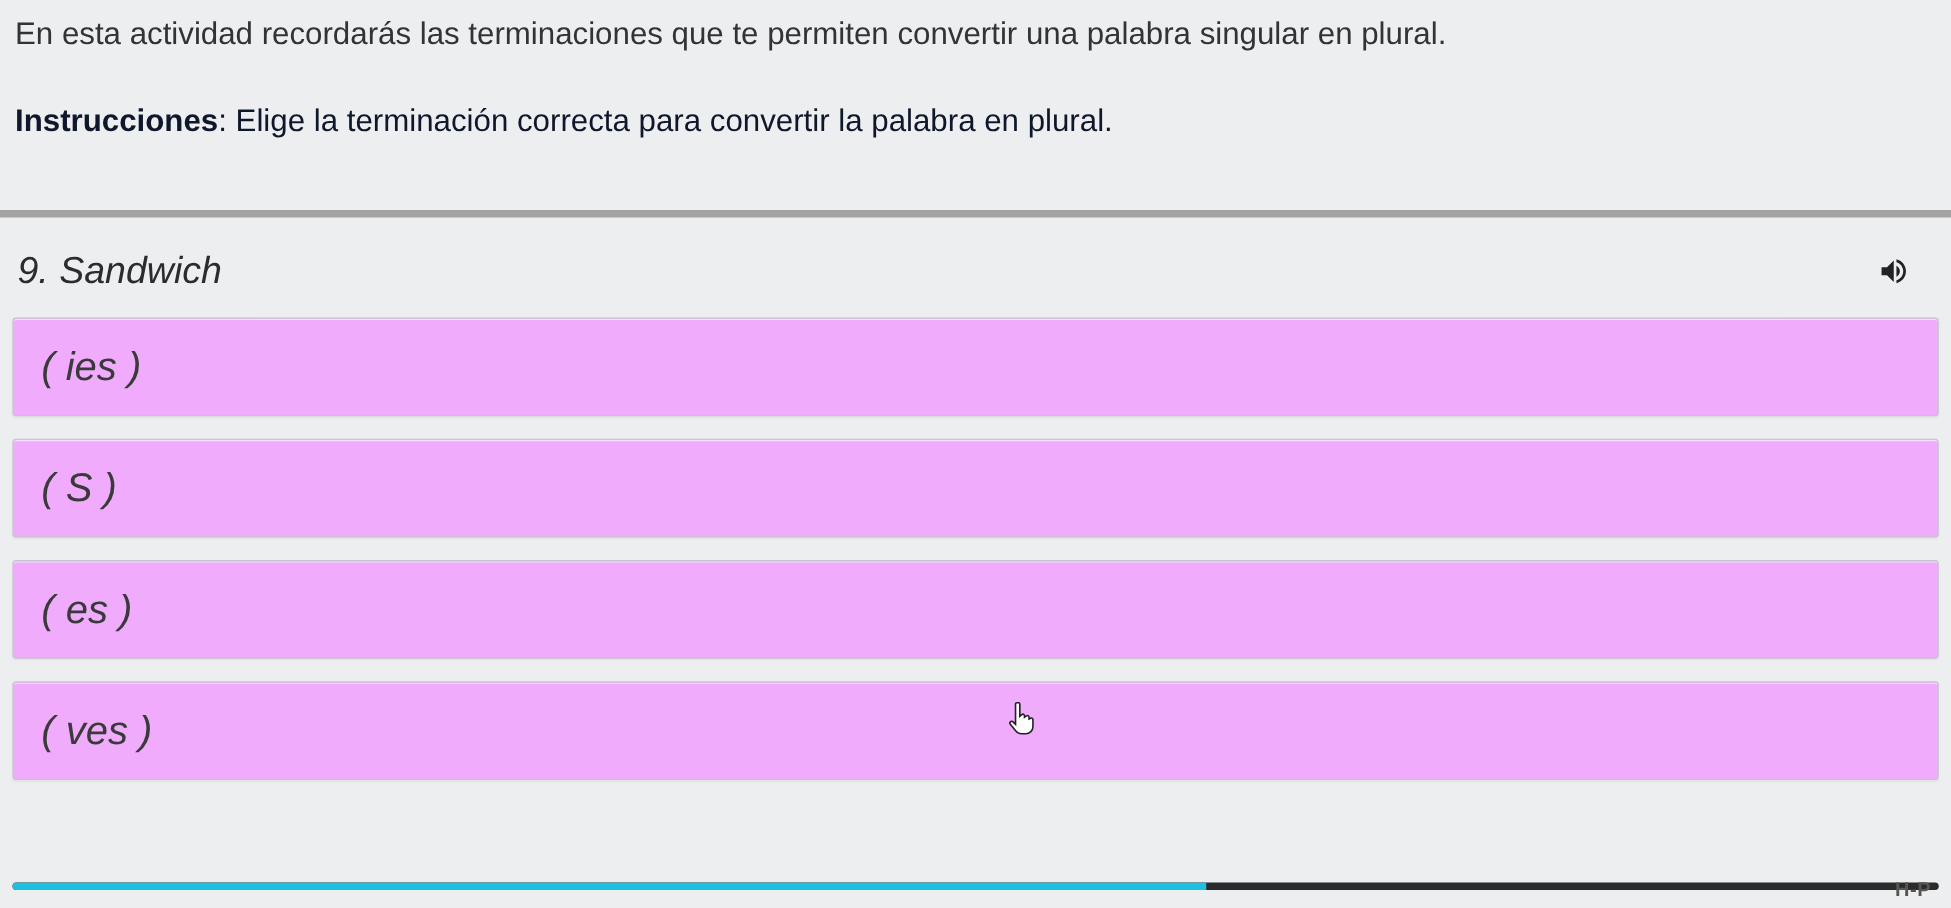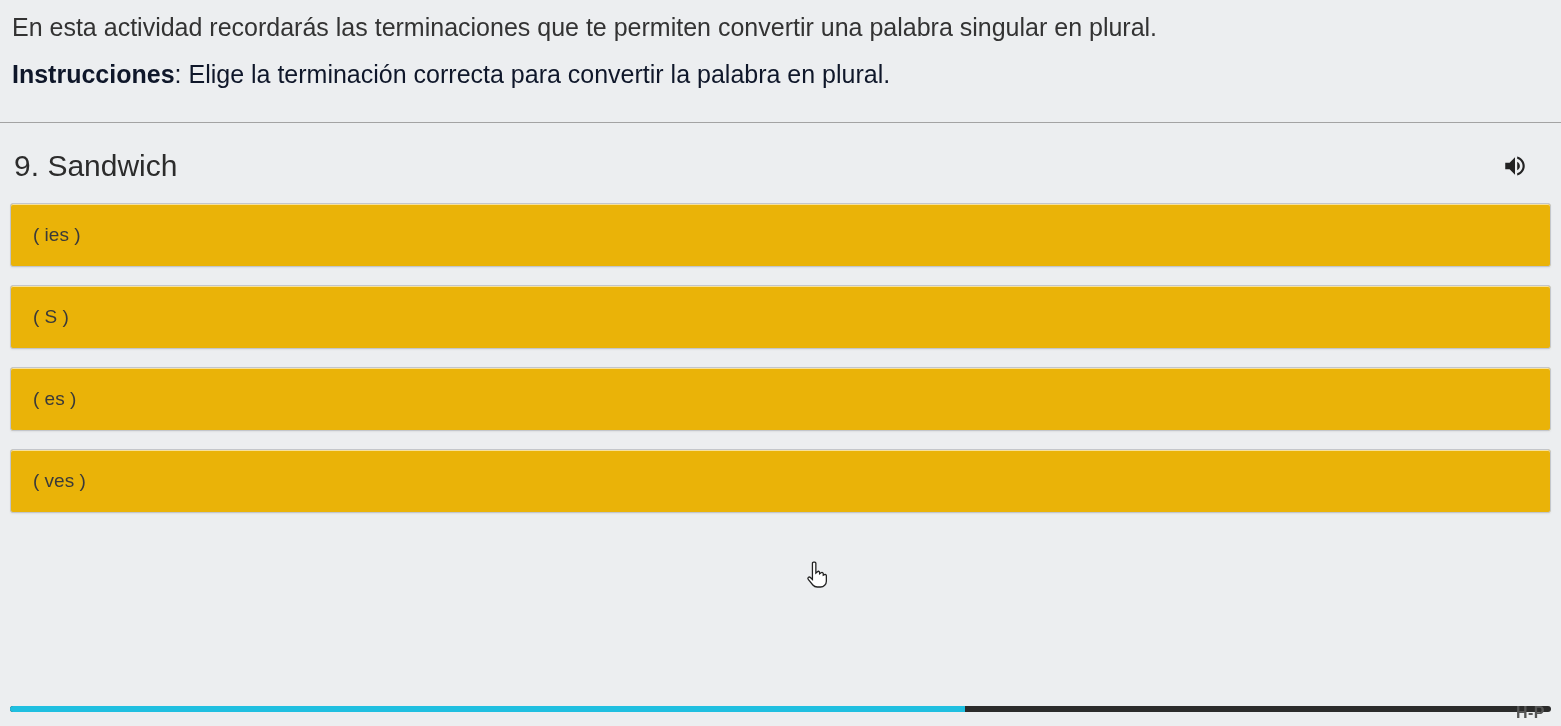--- a/index.html
+++ b/index.html
@@ -9,37 +9,39 @@
     font-family: Arial, Helvetica, sans-serif;
     background: #eceef0;
     color: #2c2c2c;
     overflow: hidden;
   }
   .page {
     width: 100%;
     height: 100%;
     display: flex;
     flex-direction: column;
+    gap: 23px;
   }
   .intro {
     padding: 10px 12px 6px 12px;
     font-size: 25px;
     color: #333;
     line-height: 1.4;
   }
   .instructions {
     padding: 6px 12px 30px 12px;
     font-size: 25px;
     color: #0f172a;
     line-height: 1.4;
   }
   .instructions .label { font-weight: bold; }
   .question-block {
-    border-top: 1px solid #a3a3a3;
+    border-top: 6px solid #a3a3a3;
     padding: 0 0 0 0;
+    font-style: italic;
   }
   .question-header {
     display: flex;
     align-items: center;
     justify-content: space-between;
     padding: 26px 30px 20px 14px;
   }
   .question-title {
     font-size: 30px;
     color: #2c2c2c;
@@ -53,25 +55,25 @@
     color: #222;
     cursor: pointer;
   }
   .options {
     display: flex;
     flex-direction: column;
     gap: 18px;
     padding: 0 10px 0 10px;
   }
   .option {
-    background: #eab308;
+    background: #f0abfc;
     border: 1px solid #c3c6cb;
     border-radius: 3px;
     padding: 20px 22px;
-    font-size: 19px;
+    font-size: 32px;
     color: #3a3a3a;
     cursor: pointer;
     box-shadow: inset 0 1px 0 rgba(255,255,255,0.6), 0 1px 2px rgba(0,0,0,0.06);
     user-select: none;
   }
   .footer {
     margin-top: auto;
     position: relative;
     height: 40px;
   }

